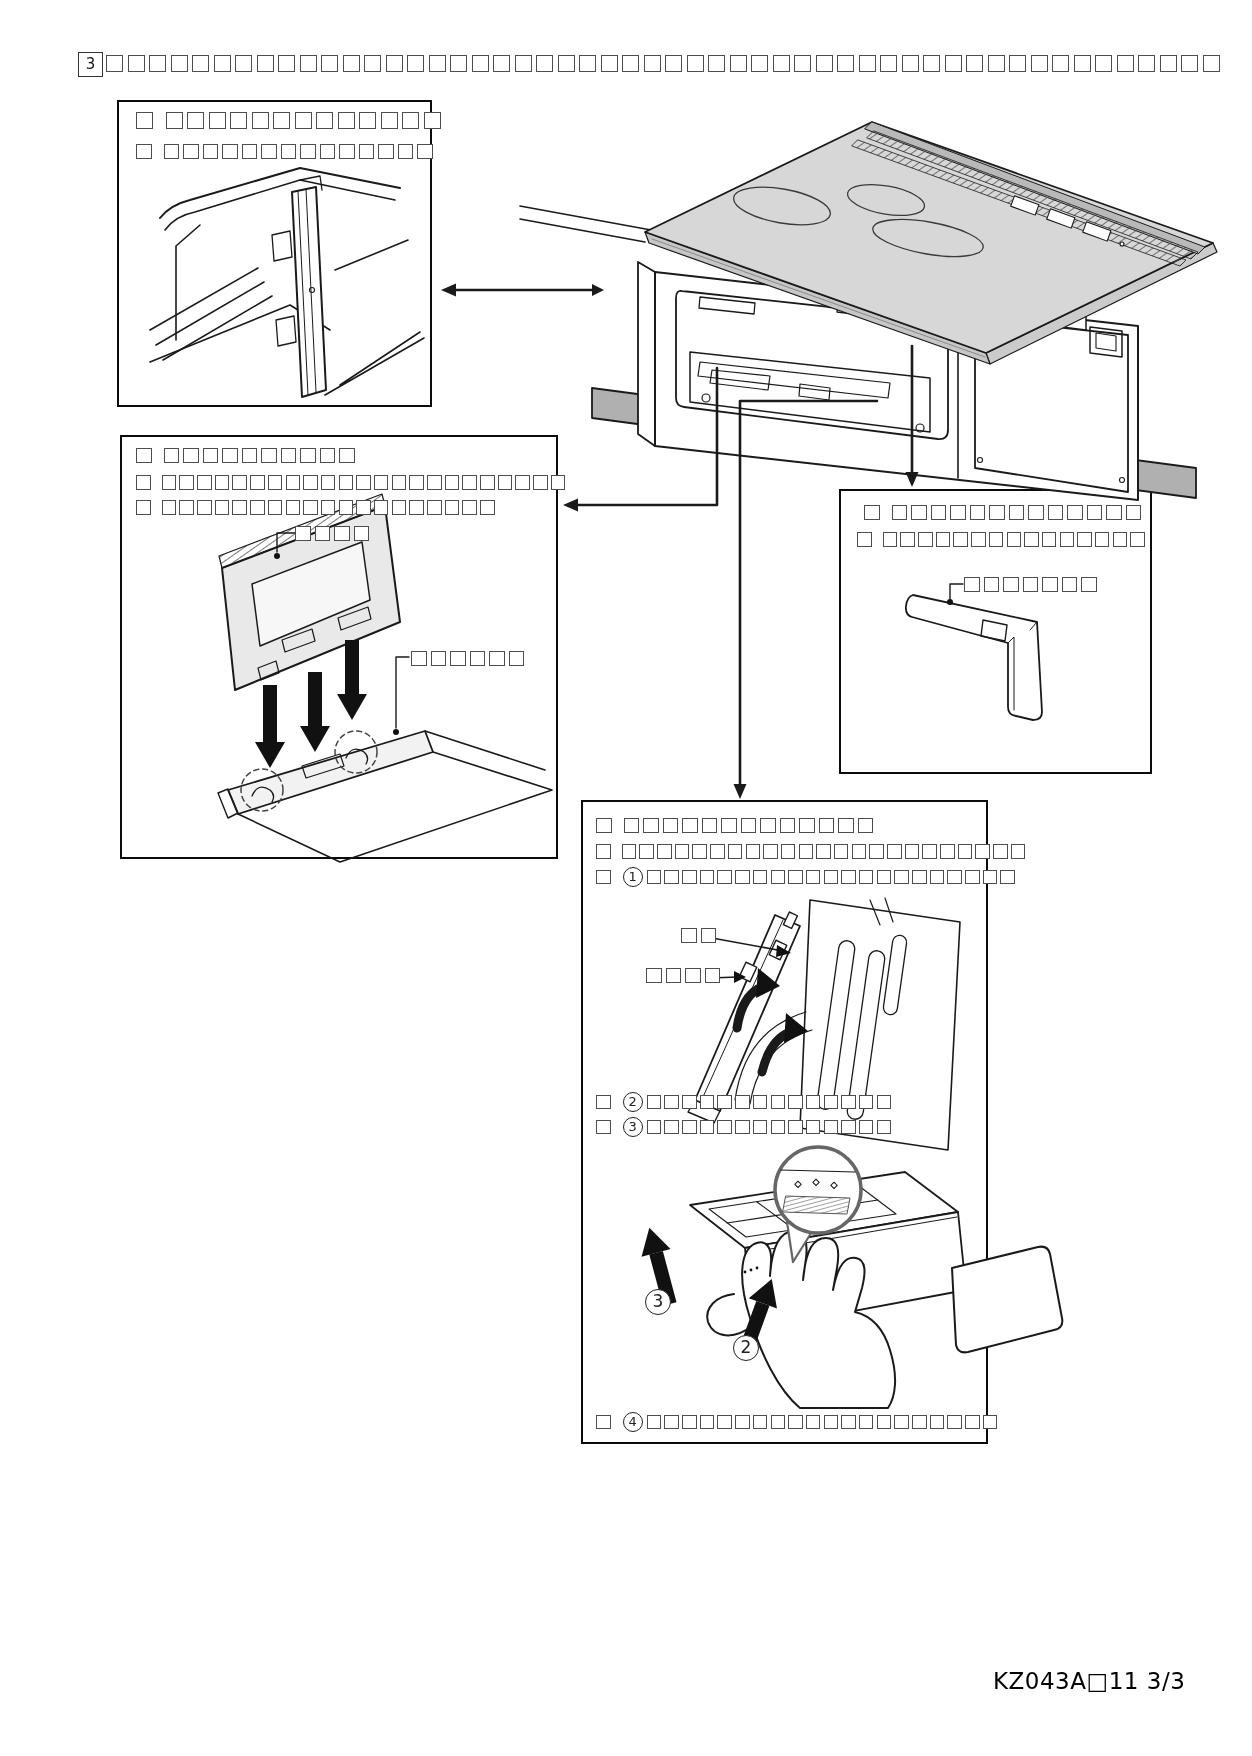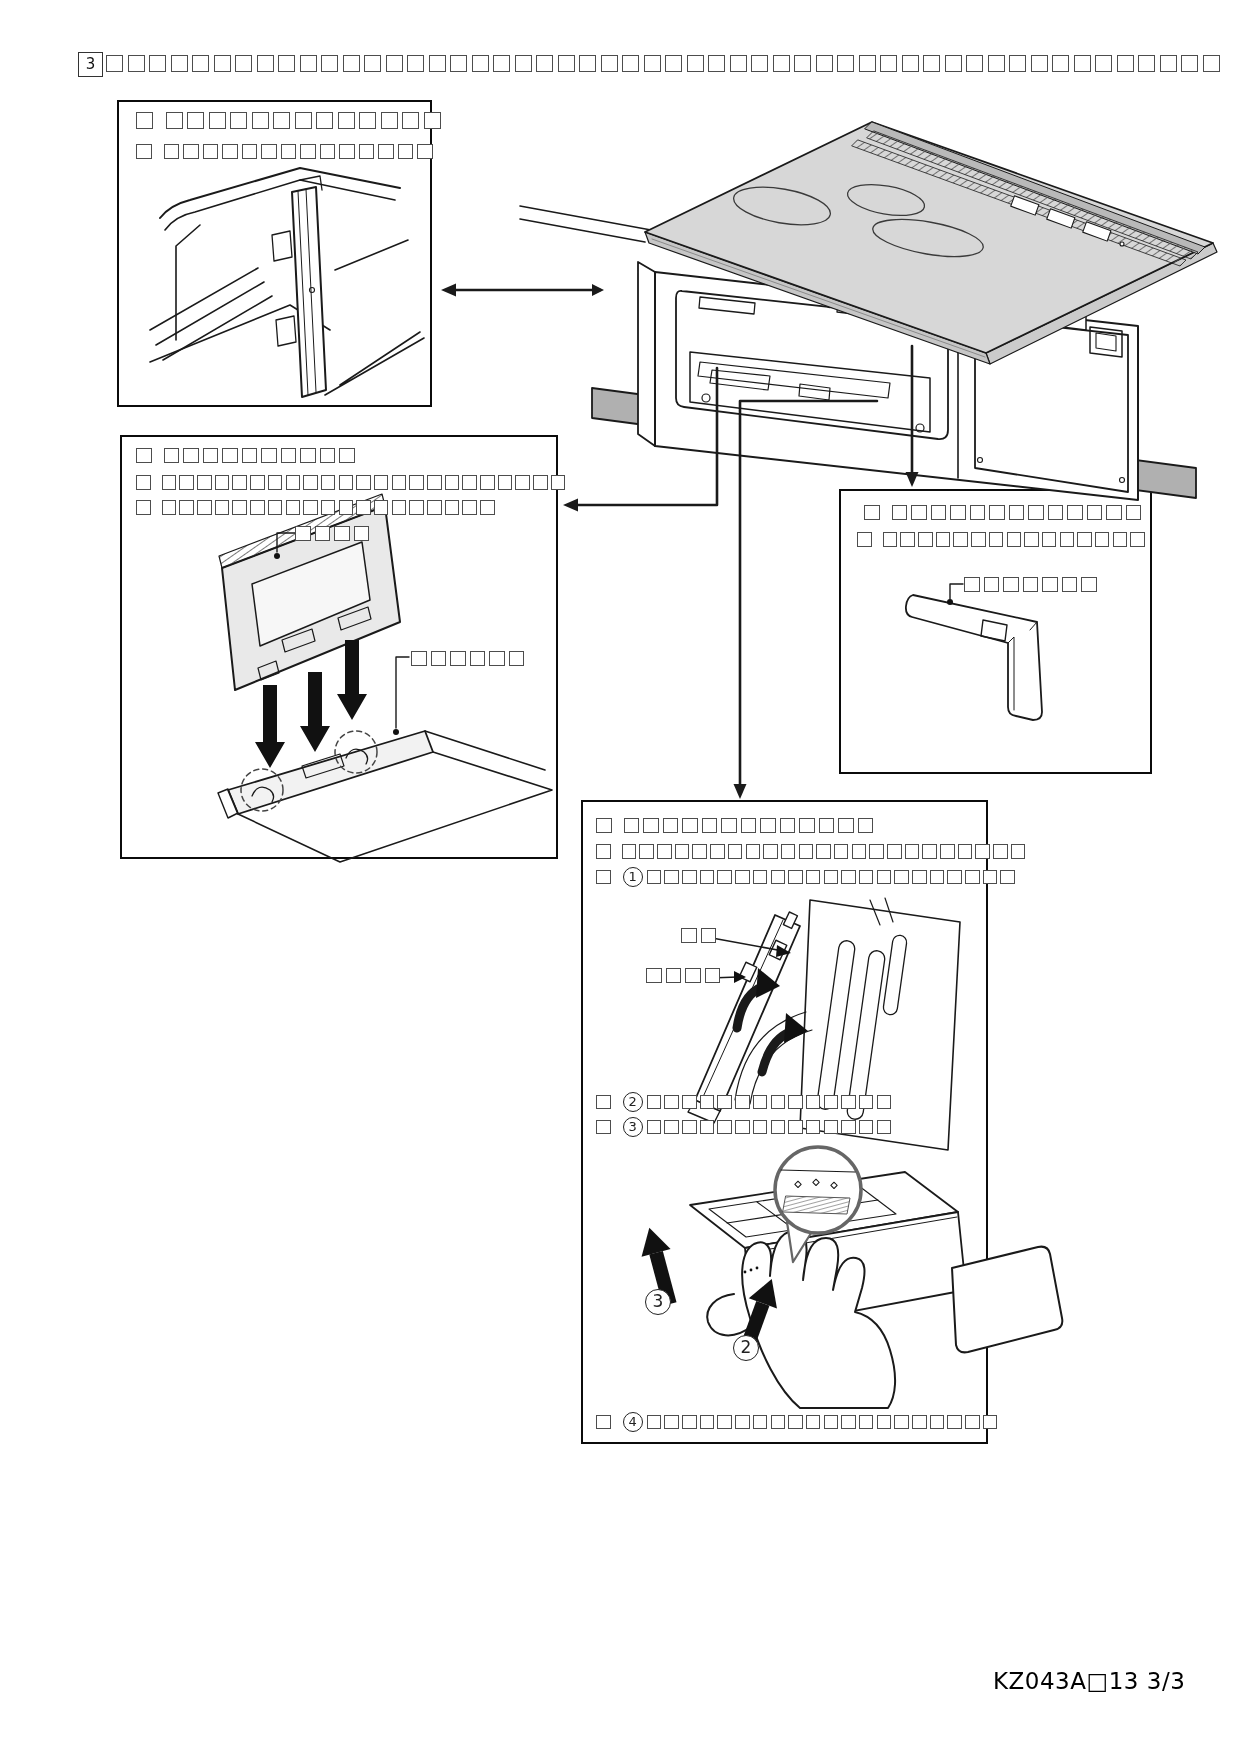--- a/index.html
+++ b/index.html
@@ -52,21 +52,21 @@
   <div class="ml sm" style="left:596px;top:843px;"><i class="sq"></i><i class="gap"></i><i class="sq"></i><i class="sq"></i><i class="sq"></i><i class="sq"></i><i class="sq"></i><i class="sq"></i><i class="sq"></i><i class="sq"></i><i class="sq"></i><i class="sq"></i><i class="sq"></i><i class="sq"></i><i class="sq"></i><i class="sq"></i><i class="sq"></i><i class="sq"></i><i class="sq"></i><i class="sq"></i><i class="sq"></i><i class="sq"></i><i class="sq"></i><i class="sq"></i><i class="sq"></i></div>
   <div class="ml sm" style="left:596px;top:867px;"><i class="sq"></i><i class="gap"></i><span class="circ">1</span><i class="sq"></i><i class="sq"></i><i class="sq"></i><i class="sq"></i><i class="sq"></i><i class="sq"></i><i class="sq"></i><i class="sq"></i><i class="sq"></i><i class="sq"></i><i class="sq"></i><i class="sq"></i><i class="sq"></i><i class="sq"></i><i class="sq"></i><i class="sq"></i><i class="sq"></i><i class="sq"></i><i class="sq"></i><i class="sq"></i><i class="sq"></i></div>
   <div class="ml md" style="left:681px;top:927px;"><i class="sq"></i><i class="sq"></i></div>
   <div class="ml md" style="left:646px;top:967px;"><i class="sq"></i><i class="sq"></i><i class="sq"></i><i class="sq"></i></div>
   <div class="ml sm" style="left:596px;top:1092px;"><i class="sq"></i><i class="gap"></i><span class="circ">2</span><i class="sq"></i><i class="sq"></i><i class="sq"></i><i class="sq"></i><i class="sq"></i><i class="sq"></i><i class="sq"></i><i class="sq"></i><i class="sq"></i><i class="sq"></i><i class="sq"></i><i class="sq"></i><i class="sq"></i><i class="sq"></i></div>
   <div class="ml sm" style="left:596px;top:1117px;"><i class="sq"></i><i class="gap"></i><span class="circ">3</span><i class="sq"></i><i class="sq"></i><i class="sq"></i><i class="sq"></i><i class="sq"></i><i class="sq"></i><i class="sq"></i><i class="sq"></i><i class="sq"></i><i class="sq"></i><i class="sq"></i><i class="sq"></i><i class="sq"></i><i class="sq"></i></div>
   <div class="ml circ-label" style="left:645px;top:1289px;"><span class="circ">3</span></div>
   <div class="ml circ-label" style="left:733px;top:1335px;"><span class="circ">2</span></div>
   <div class="ml sm" style="left:596px;top:1412px;"><i class="sq"></i><i class="gap"></i><span class="circ">4</span><i class="sq"></i><i class="sq"></i><i class="sq"></i><i class="sq"></i><i class="sq"></i><i class="sq"></i><i class="sq"></i><i class="sq"></i><i class="sq"></i><i class="sq"></i><i class="sq"></i><i class="sq"></i><i class="sq"></i><i class="sq"></i><i class="sq"></i><i class="sq"></i><i class="sq"></i><i class="sq"></i><i class="sq"></i><i class="sq"></i></div>
 
-  <div class="footer">KZ043A□13  3/3</div>
+  <div class="footer">KZ043A□11  3/3</div>
 
   <svg class="art" width="1252" height="1756" viewBox="0 0 1252 1756">
     <defs>
       <pattern id="hatch" patternUnits="userSpaceOnUse" width="6" height="6" patternTransform="rotate(55)">
         <line x1="0" y1="0" x2="0" y2="6" stroke="#555" stroke-width="1.6"></line>
       </pattern>
       <pattern id="hatch2" patternUnits="userSpaceOnUse" width="4" height="4" patternTransform="rotate(75)">
         <line x1="0" y1="0" x2="0" y2="4" stroke="#444" stroke-width="1"></line>
       </pattern>
     </defs>

